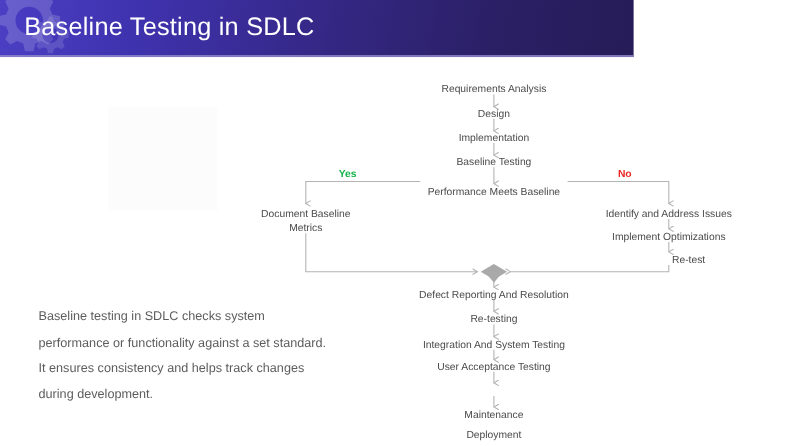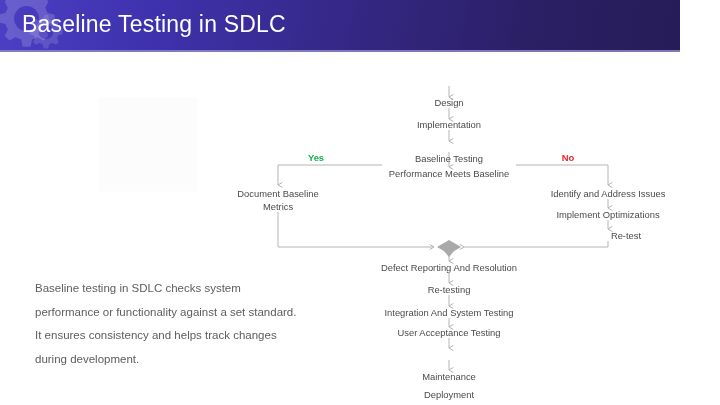--- a/index.html
+++ b/index.html
@@ -12,21 +12,21 @@
     height: 405px;
     overflow: hidden;
     font-family: "Liberation Sans", sans-serif;
     position: relative;
   }
 
   
   #header-bar {
     position: absolute;
     left: 0; top: 0;
-    width: 680px;
+    width: 576px;
     height: 52px;
     background: linear-gradient(100deg, #4b3fc4 0%, #3f32ae 22%, #332680 55%, #2a1f63 80%, #261c58 100%);
     overflow: hidden;
   }
   #header-underline {
     position: absolute;
     left: 0; top: 50px;
     width: 720px; height: 2px;
     background: #8d86c9;
     opacity: .85;
@@ -191,26 +191,27 @@
         <line x1="449" y1="286" x2="449" y2="296" marker-end="url(#arrow-down)"></line>
         <line x1="449" y1="308" x2="449" y2="318" marker-end="url(#arrow-down)"></line>
       </g>
 
       <g>
         <polygon points="449,188 461,195 449,202 437,195" fill="#a9a9a9"></polygon>
         <polygon points="444,199 454,199 449,205" fill="#a9a9a9"></polygon>
       </g>
     </svg>
 
+    <div class="node-label centered" style="left:449px; top:23px;">Requirements Analysis</div>
 
     <div class="node-label centered" style="left:449px; top:45px;">Design</div>
 
     <div class="node-label centered" style="left:449px; top:67px;">Implementation</div>
 
-    <div class="node-label centered" style="left:449px; top:89px;margin-top:12px;">Baseline Testing</div>
+    <div class="node-label centered" style="left:449px; top:89px;">Baseline Testing</div>
 
     <div class="node-label centered" style="left:449px; top:116px;">Performance Meets Baseline</div>
 
     <div class="branch-label" id="yes-label" style="left:316px; top:100px;">Yes</div>
 
     <div class="branch-label" id="no-label" style="left:568px; top:100px;text-align:center;">No</div>
 
     <div class="node-label centered" style="left:278px; top:136px;">Document Baseline</div>
 
     <div class="node-label centered" style="left:278px; top:149px;">Metrics</div>

